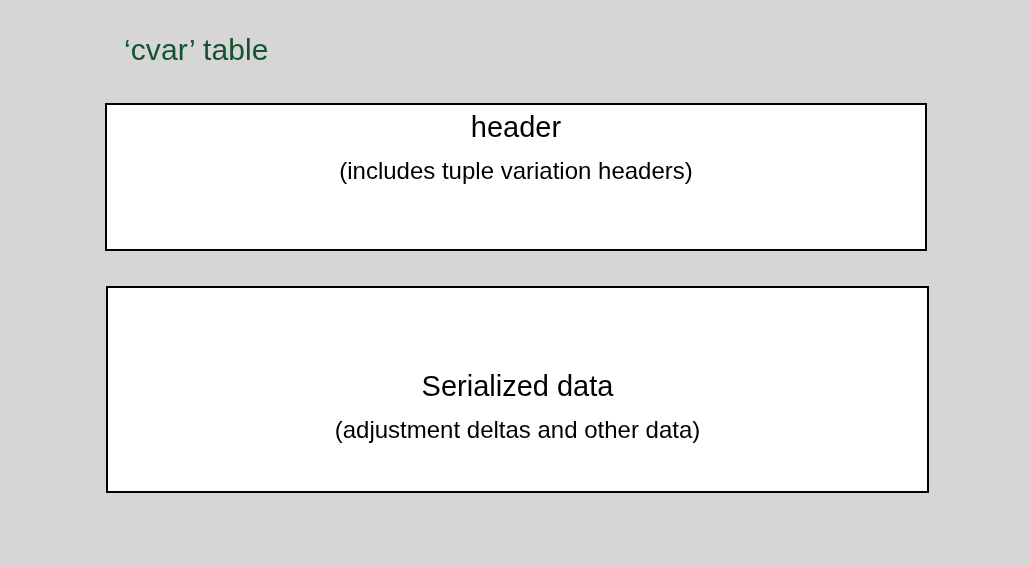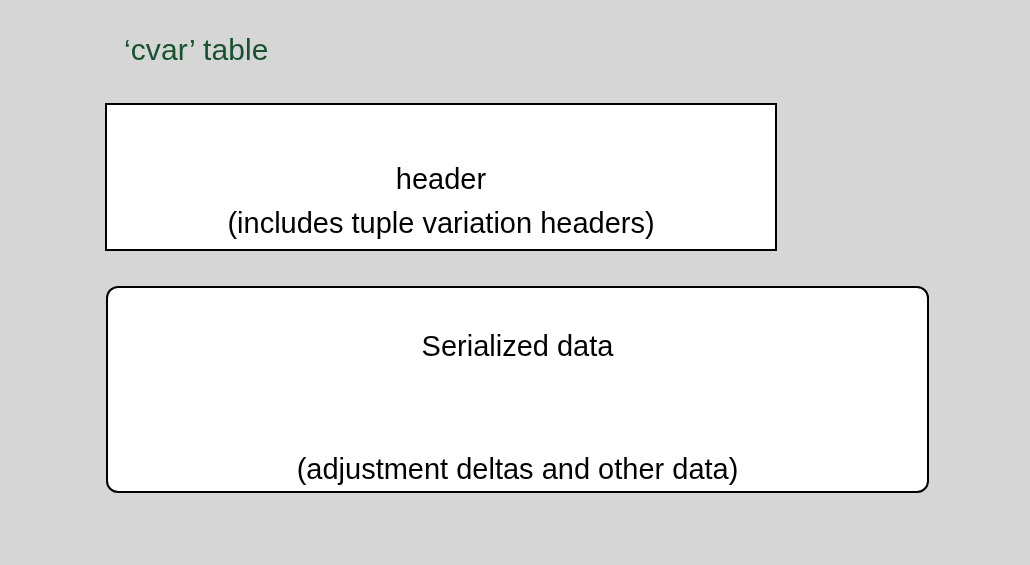--- a/index.html
+++ b/index.html
@@ -39,47 +39,46 @@
     border: 2px solid #000000;
     box-sizing: border-box;
     display: flex;
     flex-direction: column;
     align-items: center;
   }
 
   .block-header {
     left: 105px;
     top: 103px;
-    width: 672px;
+    width: 822px;
     height: 148px;
-    justify-content: flex-end;
+    justify-content: flex-start;
     padding-bottom: 4px;
   }
 
   .block-data {
     left: 106px;
     top: 286px;
     width: 823px;
     height: 207px;
-    justify-content: space-between;
+    justify-content: center;
     padding-top: 36px;
-    border-radius: 12px;
   }
 
   .block-line {
     font-size: 29px;
     line-height: 44px;
     font-weight: 400;
     color: #000000;
     text-align: center;
     white-space: nowrap;
   }
 
   .block-line.secondary {
-    font-size: 29px;
+    font-size: 24px;
   }
 </style>
 </head>
 <body>
 
 <div class="canvas">
 
   <div class="diagram-title">‘cvar’ table</div>
 
   <div class="block block-header">

